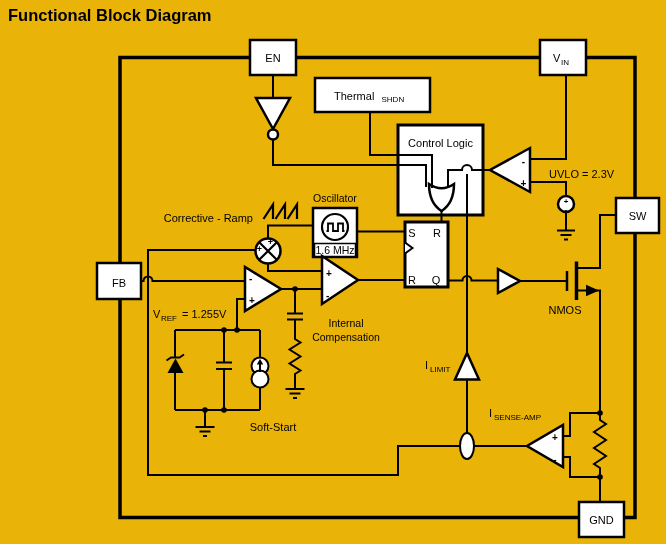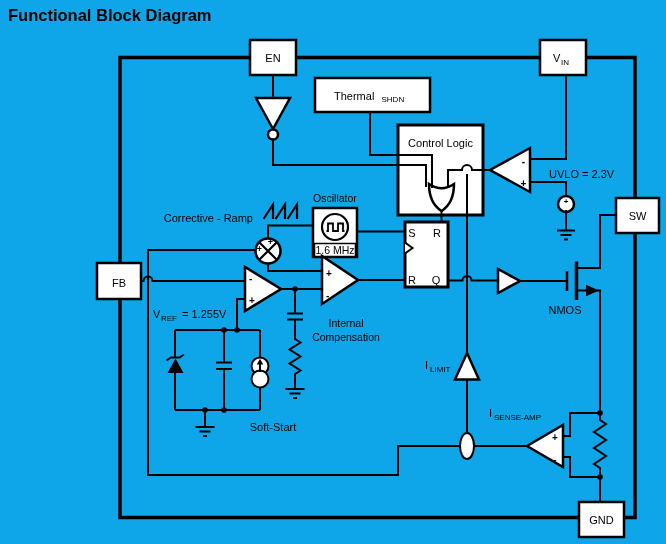--- a/index.html
+++ b/index.html
@@ -1,16 +1,16 @@
 <!DOCTYPE html>
 <html><head>
 <meta charset="utf-8">
 <style>
   html,body{margin:0;padding:0;background:#ffffff;}
-  .stage{position:relative;width:666px;height:544px;background:#0ea5e9;overflow:hidden;
+  .stage{position:relative;width:666px;height:544px;background:#eab308;overflow:hidden;
          font-family:"Liberation Sans",sans-serif;}
   svg text{font-family:"Liberation Sans",sans-serif;fill:#000;}
   .t-title{font-size:16.5px;font-weight:bold;}
   .t-lab{font-size:11px;}
   .t-lab10{font-size:10.5px;}
   .t-sub{font-size:8px;}
   .t-sign{font-size:10px;font-weight:bold;}
   .t-sign-sm{font-size:9px;font-weight:bold;}
   .t-tiny{font-size:8px;font-weight:bold;}
   .mid{text-anchor:middle;}

